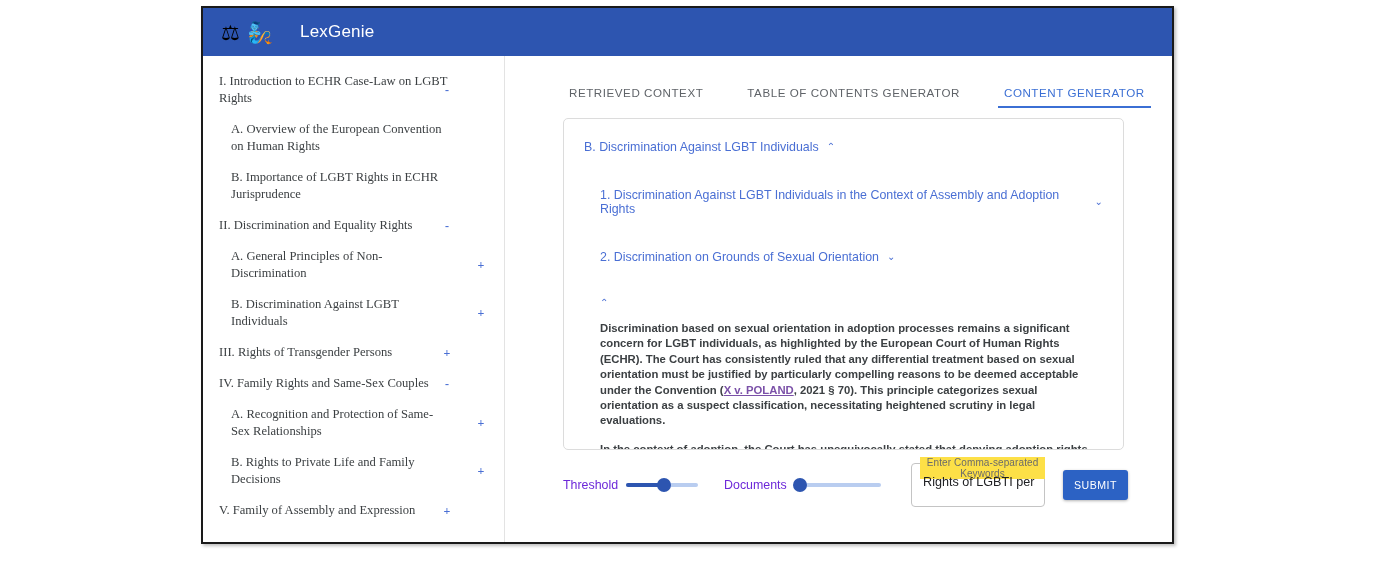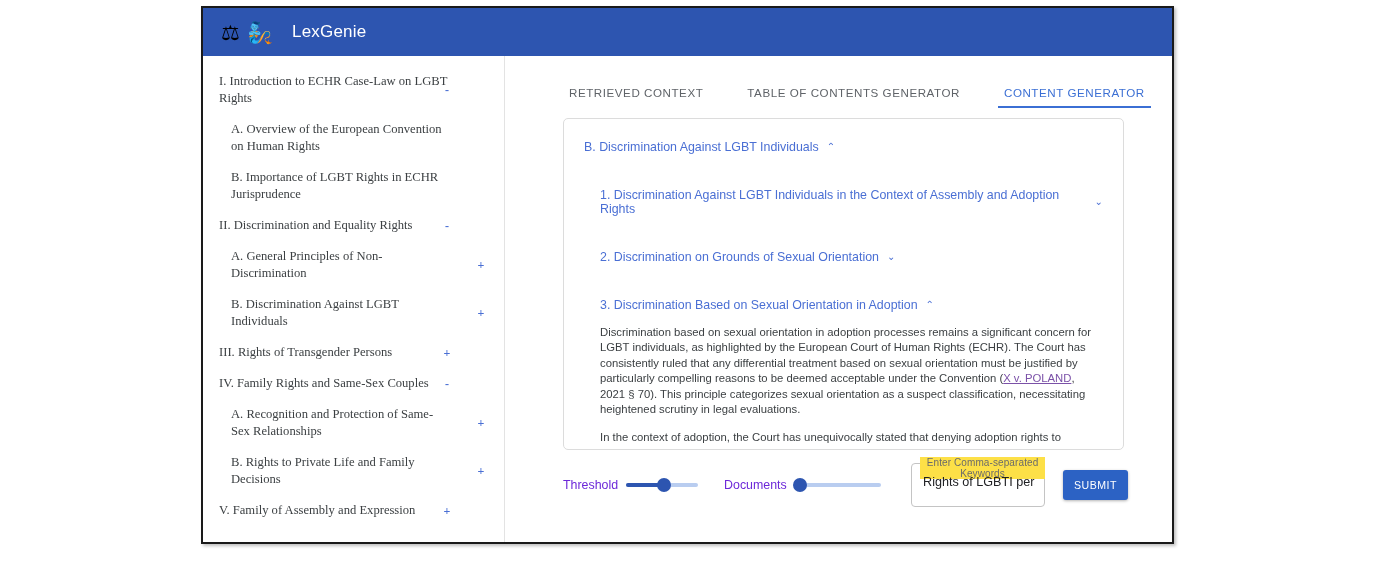--- a/index.html
+++ b/index.html
@@ -29,21 +29,21 @@
     gap: 8px;
   }
   .logo-emoji {
     font-size: 21px;
     line-height: 1;
     display: inline-block;
   }
   #app-title {
     color: #ffffff;
     font-size: 17px;
-    margin-left: 10px;
+    margin-left: 18px;
     letter-spacing: .2px;
   }
   
   #body-split {
     display: flex;
     height: calc(100% - 48px);
   }
   
   #sidebar {
     width: 302px;
@@ -135,20 +135,21 @@
   }
   .acc-head.lvl2 { padding-left: 36px; margin-top: 24px; }
   .chev {
     font-size: 10px;
     line-height: 1;
     display: inline-block;
     color: #4a6fd4;
   }
   .acc-body {
     padding: 8px 30px 0 36px;
+    font-weight: bold;
   }
   .acc-body p {
     margin: 0 0 13px 0;
     font-size: 11.3px;
     line-height: 15.4px;
     color: #3c4043;
     text-align: left;
   }
   .cite {
     color: #7b51a8;
@@ -290,21 +291,20 @@
           <span>1. Discrimination Against LGBT Individuals in the Context of Assembly and Adoption Rights</span>
           <span class="chev">⌄</span>
         </div>
 
         <div class="acc-head lvl2">
           <span>2. Discrimination on Grounds of Sexual Orientation</span>
           <span class="chev">⌄</span>
         </div>
 
         <div class="acc-head lvl2">
-          <span>3. Discrimination Based on Sexual Orientation in Adoption</span>
           <span class="chev">⌃</span>
         </div>
 
         <div class="acc-body">
           <p><span>Discrimination based on sexual orientation in adoption processes remains a significant concern for LGBT individuals, as highlighted by the European Court of Human Rights (ECHR). The Court has consistently ruled that any differential treatment based on sexual orientation must be justified by particularly compelling reasons to be deemed acceptable under the Convention (</span><span class="cite">X v. POLAND</span><span>, 2021 § 70). This principle categorizes sexual orientation as a suspect classification, necessitating heightened scrutiny in legal evaluations.</span></p>
           <p><span>In the context of adoption, the Court has unequivocally stated that denying adoption rights to same-sex couples or individuals solely based on their sexual orientation constitutes discrimination, violating Article 14 in conjunction with Article 8 of the Convention. For example, in E.B. v. France, the Court found that the rejection of an adoption application due to the applicant's sexual orientation was unjustified and rooted in societal prejudices rather than legitimate concerns for child welfare (</span></p>
         </div>
 
       </div>
 

